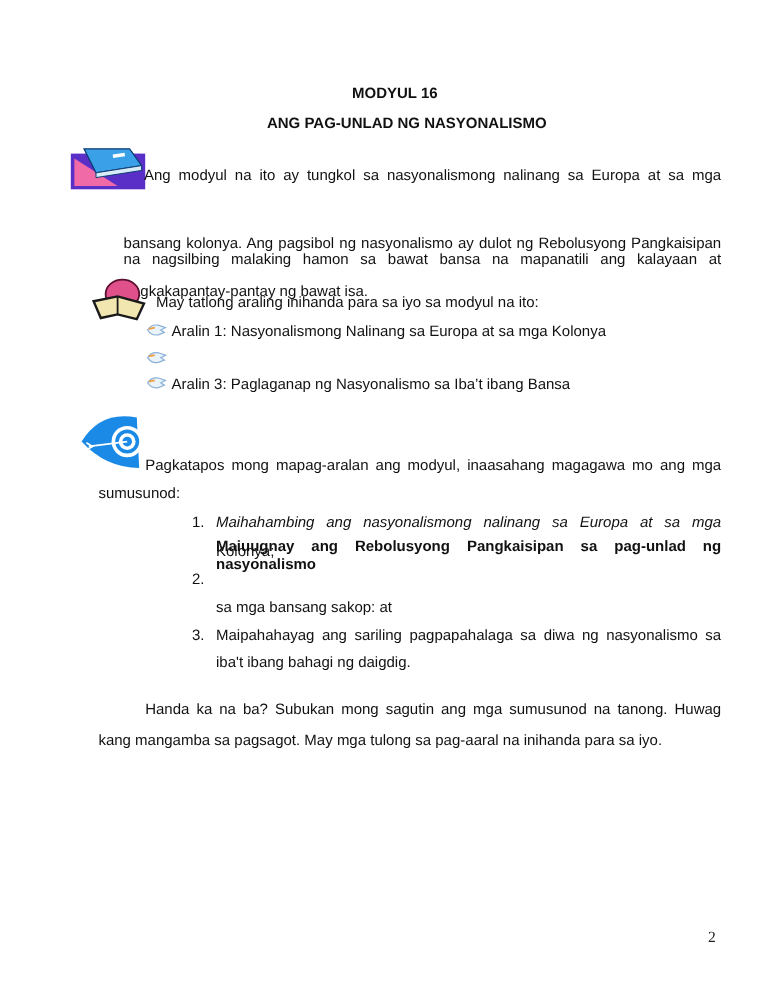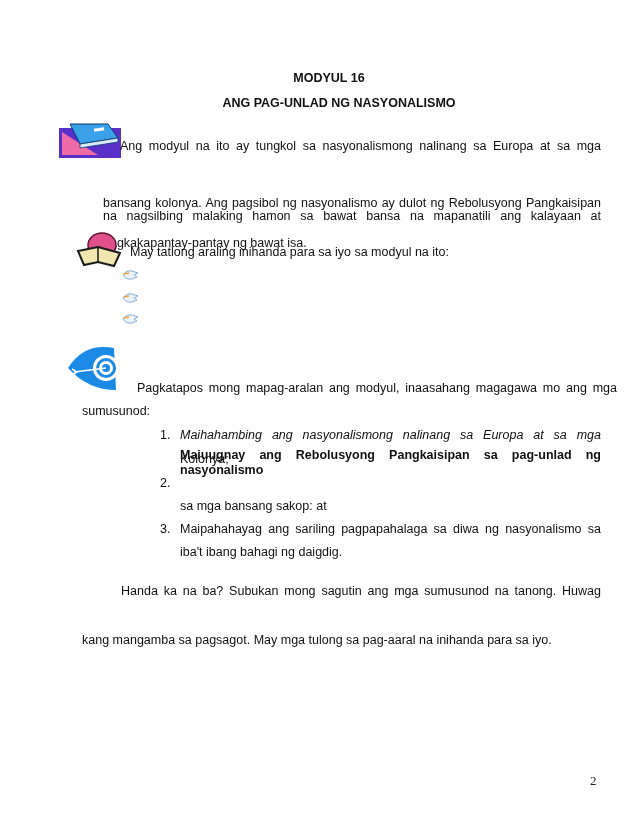--- a/index.html
+++ b/index.html
@@ -42,62 +42,62 @@
 </div>
 
 <div class="abs line" style="left:130px;top:245px;">May tatlong araling inihanda para sa iyo sa modyul na ito:</div>
 
 <div class="abs line" style="left:122px;top:269px;">
   <span class="bullet-ico">
     <svg width="17" height="12" viewBox="0 0 17 12">
         <path d="M1,6 Q4,1 10,2 L16,4 L12,6 L15,8 L10,10 Q4,11 1,6 Z" fill="#eaf2fa" stroke="#8ab0d8" stroke-width="1"></path>
         <path d="M2,5 L7,4" stroke="#f0a040" stroke-width="1.5"></path>
       </svg>
-  </span>
+  </span><span>Aralin 1: Nasyonalismong Nalinang sa Europa at sa mga Kolonya</span>
 </div>
 <div class="abs line" style="left:122px;top:292px;">
   <span class="bullet-ico">
     <svg width="17" height="12" viewBox="0 0 17 12">
         <path d="M1,6 Q4,1 10,2 L16,4 L12,6 L15,8 L10,10 Q4,11 1,6 Z" fill="#eaf2fa" stroke="#8ab0d8" stroke-width="1"></path>
         <path d="M2,5 L7,4" stroke="#f0a040" stroke-width="1.5"></path>
       </svg>
   </span>
 </div>
 <div class="abs line" style="left:122px;top:313px;">
   <span class="bullet-ico">
     <svg width="17" height="12" viewBox="0 0 17 12">
         <path d="M1,6 Q4,1 10,2 L16,4 L12,6 L15,8 L10,10 Q4,11 1,6 Z" fill="#eaf2fa" stroke="#8ab0d8" stroke-width="1"></path>
         <path d="M2,5 L7,4" stroke="#f0a040" stroke-width="1.5"></path>
       </svg>
-  </span>
+  </span><span>Aralin 3: Paglaganap ng Nasyonalismo sa Iba’t ibang Bansa</span>
 </div>
 
 <div class="abs" style="left:64px;top:346px;width:60px;height:46px;">
   <svg width="60" height="46" viewBox="0 0 60 46">
     <path d="M4,22 Q20,-4 50,2 L52,44 Q24,44 4,22 Z" fill="#1a8ae6"></path>
     <circle cx="42" cy="22" r="13" fill="#ffffff"></circle>
     <circle cx="42" cy="22" r="10" fill="#1a8ae6"></circle>
     <circle cx="42" cy="22" r="7" fill="#ffffff"></circle>
     <circle cx="42" cy="22" r="4" fill="#1a8ae6"></circle>
     <line x1="10" y1="26" x2="42" y2="22" stroke="#ffffff" stroke-width="1.5"></line>
     <path d="M8,23 L13,26 L8,29" fill="none" stroke="#ffffff" stroke-width="1.5"></path>
   </svg>
 </div>
 
-<div class="abs line just" style="left:121px;width:480px;top:381px;margin-left:16px;">Pagkatapos mong mapag-aralan ang modyul, inaasahang magagawa mo ang mga</div>
+<div class="abs line just" style="left:121px;width:480px;top:381px;">Pagkatapos mong mapag-aralan ang modyul, inaasahang magagawa mo ang mga</div>
 <div class="abs line" style="left:82px;top:404px;">sumusunod:</div>
 
 <div class="abs line" style="left:160px;top:428px;">1.</div>
 <div class="abs line just" style="left:180px;width:421px;top:428px;font-style:italic;">Maihahambing ang nasyonalismong nalinang sa Europa  at sa mga</div>
 <div class="abs line" style="left:180px;top:452px;">Kolonya;</div>
 
 <div class="abs line" style="left:160px;top:476px;">2.</div>
 <div class="abs line just" style="left:180px;width:421px;top:448px;font-weight:bold;">Maiuugnay ang Rebolusyong Pangkaisipan sa pag-unlad ng nasyonalismo</div>
 <div class="abs line" style="left:180px;top:499px;">sa mga bansang sakop: at</div>
 
 <div class="abs line" style="left:160px;top:522px;">3.</div>
 <div class="abs line just" style="left:180px;width:421px;top:522px;">Maipahahayag ang sariling pagpapahalaga sa diwa ng nasyonalismo sa</div>
 <div class="abs line" style="left:180px;top:545px;">iba't ibang bahagi ng daigdig.</div>
 
 <div class="abs line just" style="left:121px;width:480px;top:584px;">Handa ka na ba? Subukan mong sagutin ang mga sumusunod na tanong. Huwag</div>
-<div class="abs line" style="left:82px;top:633px;">kang mangamba sa pagsagot. May mga tulong sa pag-aaral na inihanda para sa iyo.</div>
+<div class="abs line" style="left:82px;top:610px;">kang mangamba sa pagsagot. May mga tulong sa pag-aaral na inihanda para sa iyo.</div>
 
 <div class="abs pageno" style="left:590px;top:773px;">2</div>
 
 </body></html>

